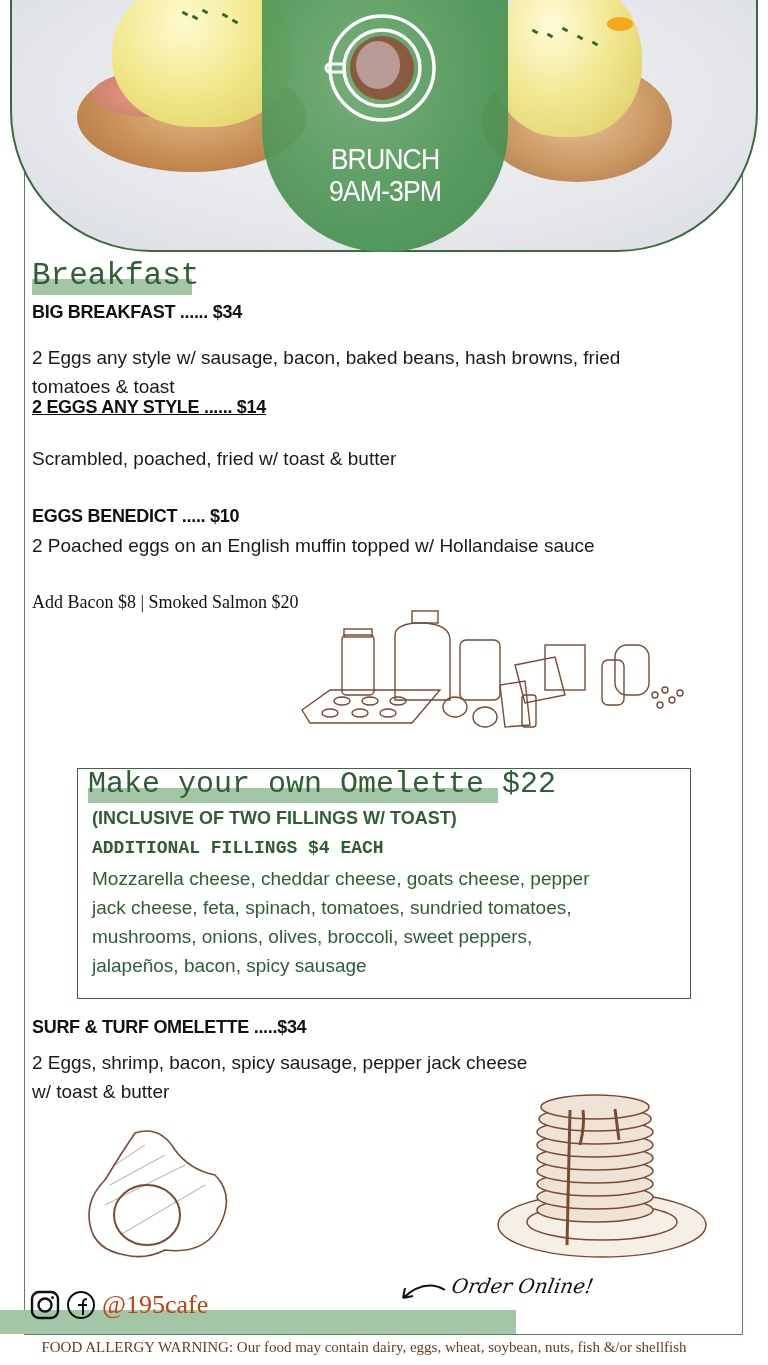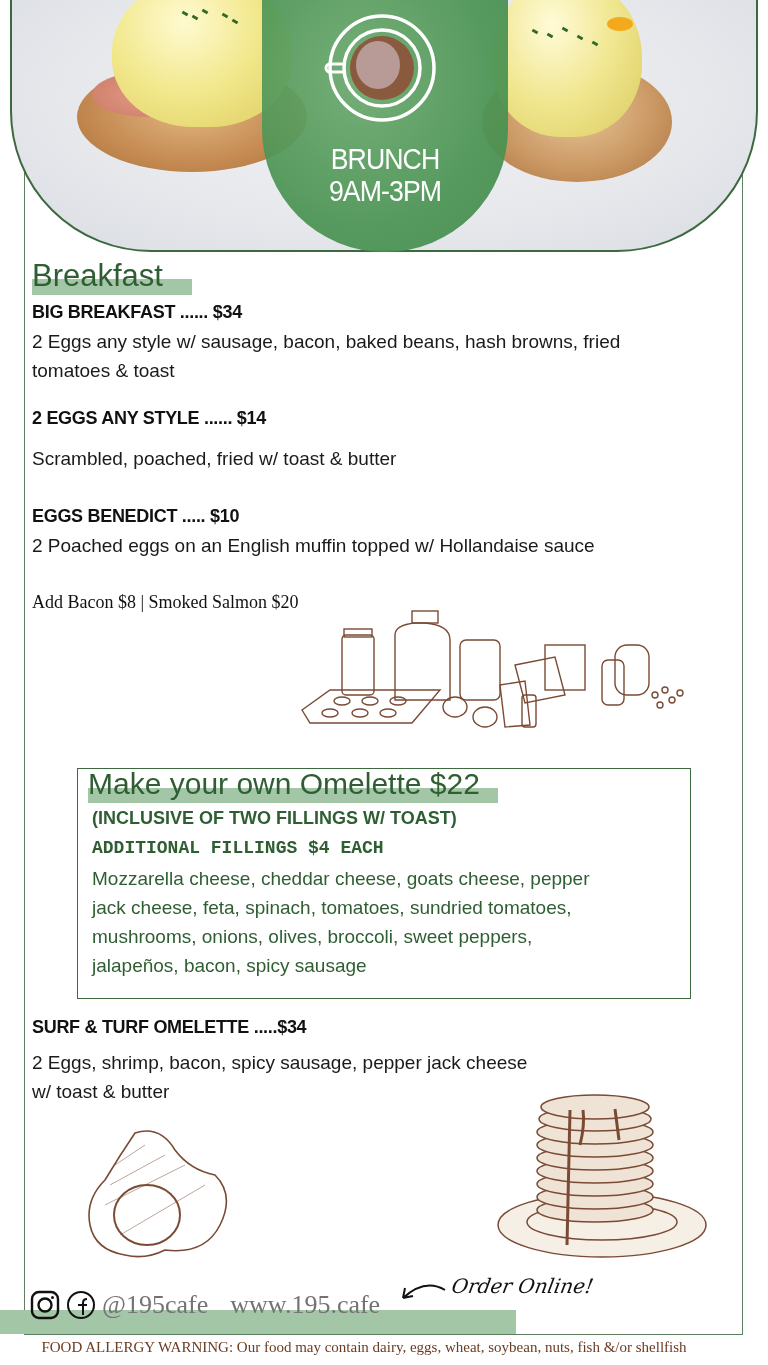--- a/index.html
+++ b/index.html
@@ -11,30 +11,30 @@
   .egg-l{position:absolute;left:100px;top:5px;width:180px;height:150px;border-radius:50% 50% 45% 45%;background:radial-gradient(ellipse at 40% 30%, #fffad0 0%, #f1e78a 50%, #dccb5c 100%);}
   .ham-l{position:absolute;left:80px;top:100px;width:110px;height:45px;border-radius:50%;background:radial-gradient(ellipse,#e89a8c,#c9786a);opacity:.85;}
   .muffin-r{position:absolute;left:470px;top:90px;width:190px;height:120px;border-radius:50%;background:radial-gradient(ellipse at 50% 40%, #e8c79a 0%, #c99661 60%, #a77446 100%);}
   .egg-r{position:absolute;left:480px;top:5px;width:150px;height:160px;border-radius:50% 50% 45% 45%;background:radial-gradient(ellipse at 40% 30%, #fffbd8 0%, #f0e68e 50%, #d9ca60 100%);}
   .herb{position:absolute;width:6px;height:3px;background:#2f6b26;transform:rotate(30deg);}
   .orange{position:absolute;left:595px;top:45px;width:26px;height:14px;border-radius:50%;background:#f4a81c;}
   .oval{position:absolute;left:262px;top:0;width:246px;height:252px;border-radius:0 0 123px 123px / 0 0 123px 123px;
     background:radial-gradient(ellipse at 40% 30%, rgba(108,170,110,.93) 0%, rgba(76,148,84,.93) 60%, rgba(70,140,78,.95) 100%);}
   .cup{position:absolute;left:320px;top:12px;width:120px;height:115px;}
   .brunch{position:absolute;left:262px;top:143px;width:246px;text-align:center;color:#fff;font-family:"Liberation Sans",sans-serif;font-weight:300;font-size:29px;line-height:32px;letter-spacing:-1px;transform:scaleX(.92);}
-  .section-title{position:absolute;font-family:Liberation Sans, sans-serif;color:#2f5e33;}
+  .section-title{position:absolute;font-family:Liberation Mono, monospace;color:#2f5e33;}
   .hl{position:absolute;background:#a3c6a7;}
   .item-name{position:absolute;left:32px;font-weight:bold;font-size:18px;letter-spacing:-.3px;color:#111;font-family:"Liberation Sans",sans-serif;}
   .item-desc{position:absolute;left:32px;font-size:19px;line-height:29px;color:#1a1a1a;font-family:"Liberation Sans",sans-serif;}
   .addon{position:absolute;left:32px;top:592px;font-family:"Liberation Serif",serif;font-size:18px;color:#111;}
   .omelette-box{position:absolute;left:77px;top:768px;width:614px;height:231px;border:1.5px solid #3c6a3e;box-sizing:border-box;}
   .green-text{color:#2f5e33;}
   .footer-bar{position:absolute;left:0;top:1310px;width:516px;height:24px;background:#a3c6a7;}
   .social{position:absolute;left:30px;top:1290px;display:flex;align-items:center;gap:6px;}
-  .handle{font-family:"Liberation Serif",serif;font-size:26px;color:#737373;}
+  .handle{font-family:"Liberation Serif",serif;font-size:26px;color:#c2410c;}
   .order{position:absolute;left:452px;top:1274px;font-family:"DejaVu Serif",serif;font-style:italic;font-size:20px;color:#111;transform:skewX(-10deg);}
   .arrow{position:absolute;left:395px;top:1280px;}
   .warning{position:absolute;left:0;top:1339px;width:728px;text-align:center;font-family:"Liberation Serif",serif;font-size:15px;color:#6b3b22;}
   svg.sketch{position:absolute;}
 </style>
 </head>
 <body>
 
 <div class="frame"></div>
 
@@ -67,26 +67,26 @@
 </svg>
 <div class="brunch">
   <div>BRUNCH</div>
   <div>9AM-3PM</div>
 </div>
 
 <div class="hl" style="left:32px;top:279px;width:160px;height:16px;"></div>
 <div class="section-title" style="left:32px;top:258px;font-size:31px;">Breakfast</div>
 
 <div class="item-name" style="top:302px;">BIG BREAKFAST ...... $34</div>
-<div class="item-desc" style="top:327px;">
+<div class="item-desc" style="top:343px;">
   <div>2 Eggs any style w/ sausage, bacon, baked beans, hash browns, fried</div>
   <div>tomatoes &amp; toast</div>
 </div>
 
-<div class="item-name" style="top:408px;">2 EGGS ANY STYLE ...... $14</div>
+<div class="item-name" style="top:397px;text-decoration:underline;">2 EGGS ANY STYLE ...... $14</div>
 <div class="item-desc" style="top:444px;">Scrambled, poached, fried w/ toast &amp; butter</div>
 
 <div class="item-name" style="top:506px;">EGGS BENEDICT ..... $10</div>
 <div class="item-desc" style="top:531px;">2 Poached eggs on an English muffin topped w/ Hollandaise sauce</div>
 
 <div class="addon">Add Bacon $8 | Smoked Salmon $20</div>
 
 <svg class="sketch" style="left:300px;top:605px" width="395" height="130" viewBox="0 0 395 130" fill="none" stroke="#7a4a34" stroke-width="1.4">
   <rect x="42" y="30" width="32" height="60" rx="4"></rect>
     <rect x="44" y="24" width="28" height="8"></rect>
@@ -161,20 +161,19 @@
   <svg width="30" height="30" viewBox="0 0 30 30">
       <rect x="2" y="2" width="26" height="26" rx="7" fill="none" stroke="#111" stroke-width="2.4"></rect>
       <circle cx="15" cy="15" r="6.5" fill="none" stroke="#111" stroke-width="2.4"></circle>
       <circle cx="22.5" cy="7.5" r="1.5" fill="#111"></circle>
     </svg>
   <svg width="30" height="30" viewBox="0 0 30 30">
       <circle cx="15" cy="15" r="13" fill="none" stroke="#111" stroke-width="2"></circle>
       <path d="M17 25 L17 13 Q17 9 21 9 M12 15 L21 15" fill="none" stroke="#111" stroke-width="2"></path>
     </svg>
   <span class="handle">@195cafe</span>
-  <span class="handle" style="margin-left:16px;">www.195.cafe</span>
 </div>
 <svg class="arrow" width="55" height="30" viewBox="0 0 55 30">
     <path d="M50 10 Q30 -2 8 18 M8 18 L10 8 M8 18 L18 16" fill="none" stroke="#111" stroke-width="2"></path>
   </svg>
 <div class="order">Order Online!</div>
 
 <div class="warning">FOOD ALLERGY WARNING: Our food may contain dairy, eggs, wheat, soybean, nuts, fish &amp;/or shellfish</div>
 
 </body></html>

